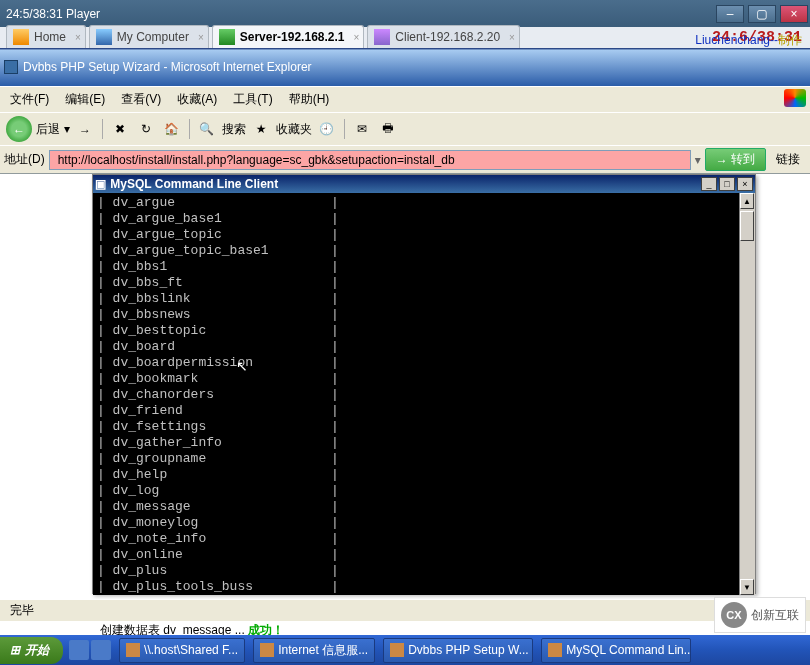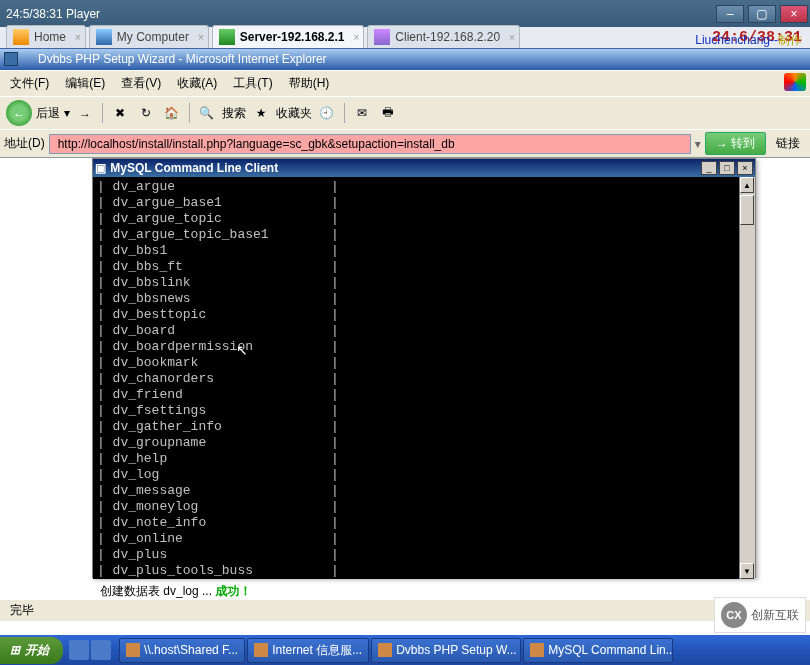--- a/index.html
+++ b/index.html
@@ -15,21 +15,21 @@
 .player-tabs { background:#e8ecf2; border-bottom:1px solid #bcc; padding:4px 6px 4px 6px; display:flex; align-items:flex-end; position:relative; height:26px;}
 .player-tab{ background:#f4f6f9; border:1px solid #b0b8c0; border-bottom:none; padding:3px 4px 3px 6px; margin-right:3px; border-radius:3px 3px 0 0; display:flex; align-items:center; gap:5px;}
 .player-tab.inactive{ background:#dce2ea; color:#444;}
 .player-tab .x{ color:#999; font-size:10px; margin-left:4px;}
 .player-time{ position:absolute; right:8px; top:2px; color:#b91c1c; font-family:"Courier New",monospace; font-weight:bold; font-size:15px;}
 .player-credit{ position:absolute; right:8px; top:32px; font-family:"Courier New",monospace; font-weight:normal; font-size:14px; z-index:100; color:#1030c0;}
 .player-credit .y{color:#b8a000;}
 
 
 .ie-window{ position:absolute; left:0; top:48px; width:810px; }
-.ie-title{ background:linear-gradient(#0a246a,#a6caf0 6%,#2a5ca8); height:22px; display:flex; align-items:center; padding-left:4px; color:#fff; gap:20px;}
+.ie-title{ background:linear-gradient(#0a246a,#a6caf0 6%,#2a5ca8); height:38px; display:flex; align-items:center; padding-left:4px; color:#fff; gap:5px;}
 .ie-title .eicon{width:14px;height:14px;background:#3a6ea5;border:1px solid #1a3e65;}
 .ie-menubar{ background:#ece9d8; border-top:1px solid #fff; padding:2px 4px; display:flex; gap:4px; position:relative;}
 .ie-menubar span{ padding:2px 6px;}
 .ie-logo{ position:absolute; right:4px; top:2px; width:22px;height:18px; background:conic-gradient(#f80,#0b0,#06f,#f00,#f80); border-radius:3px;}
 .ie-toolbar{ background:#ece9d8; border-top:1px solid #fff; padding:3px 6px; display:flex; align-items:center; gap:4px;}
 .tbtn{ width:22px;height:22px; display:flex;align-items:center;justify-content:center; border:1px solid transparent; border-radius:3px;}
 .back-btn{ background:radial-gradient(circle,#7c7 40%,#4a4 70%); width:26px;height:26px;border-radius:50%; color:#fff;display:flex;align-items:center;justify-content:center;}
 .sep{width:1px;height:20px;background:#aaa;margin:0 2px;}
 .ie-addr{ background:#ece9d8; border-top:1px solid #fff; padding:2px 4px; display:flex; align-items:center; gap:4px;}
 .addr-input{ flex:1; background:#fca5a5; border:1px solid #7f9db9; padding:2px 4px; font-family:"SimSun",monospace; display:flex; align-items:center;gap:4px;}
@@ -55,21 +55,21 @@
 .below-console .ok{color:#0a0;font-weight:bold;}
 
 .ie-status{ position:absolute; left:0; bottom:44px; width:810px; height:22px; background:#ece9d8; border-top:1px solid #fff; display:flex; align-items:center; padding:0 6px; justify-content:space-between;}
 .status-zone{ display:flex;align-items:center;gap:4px;}
 
 
 .taskbar{ position:absolute; left:0; bottom:0; width:810px; height:30px; background:linear-gradient(#3168d5,#2254b8 50%,#1d47a0); display:flex; align-items:center;}
 .start{ background:linear-gradient(#5c9a3a,#3a7a1a); color:#fff; font-weight:bold; padding:5px 14px 5px 10px; border-radius:0 12px 12px 0; display:flex;align-items:center;gap:5px; font-style:italic; font-size:13px;}
 .ql{ display:flex; gap:2px; margin-left:6px;}
 .ql .i{width:20px;height:20px;background:#4a7ac8;border-radius:2px;}
-.task-items{display:flex; gap:2px; margin-left:8px; flex:1;}
+.task-items{display:flex; gap:8px; margin-left:8px; flex:1;}
 .task-item{ background:linear-gradient(#3a70d0,#2a5ab0); border:1px solid #1a3a80; color:#fff; padding:3px 6px; border-radius:2px; display:flex;align-items:center;gap:4px; max-width:150px; white-space:nowrap; overflow:hidden;}
 .task-item .ti{width:14px;height:14px;background:#c84;flex-shrink:0;}
 
 
 .watermark{ position:absolute; right:4px; bottom:32px; background:#fff; padding:4px 6px; display:flex; align-items:center; gap:4px; border:1px solid #ddd; font-size:13px; color:#555; z-index:200;}
 .wm-ico{width:26px;height:26px;background:#888;border-radius:50%;color:#fff;display:flex;align-items:center;justify-content:center;font-weight:bold;font-size:11px;}
 
 .ico16{width:16px;height:16px;display:inline-block;}
 .ico-home{background:linear-gradient(#fc6,#e80);}
 .ico-pc{background:linear-gradient(#8cf,#36a);}

